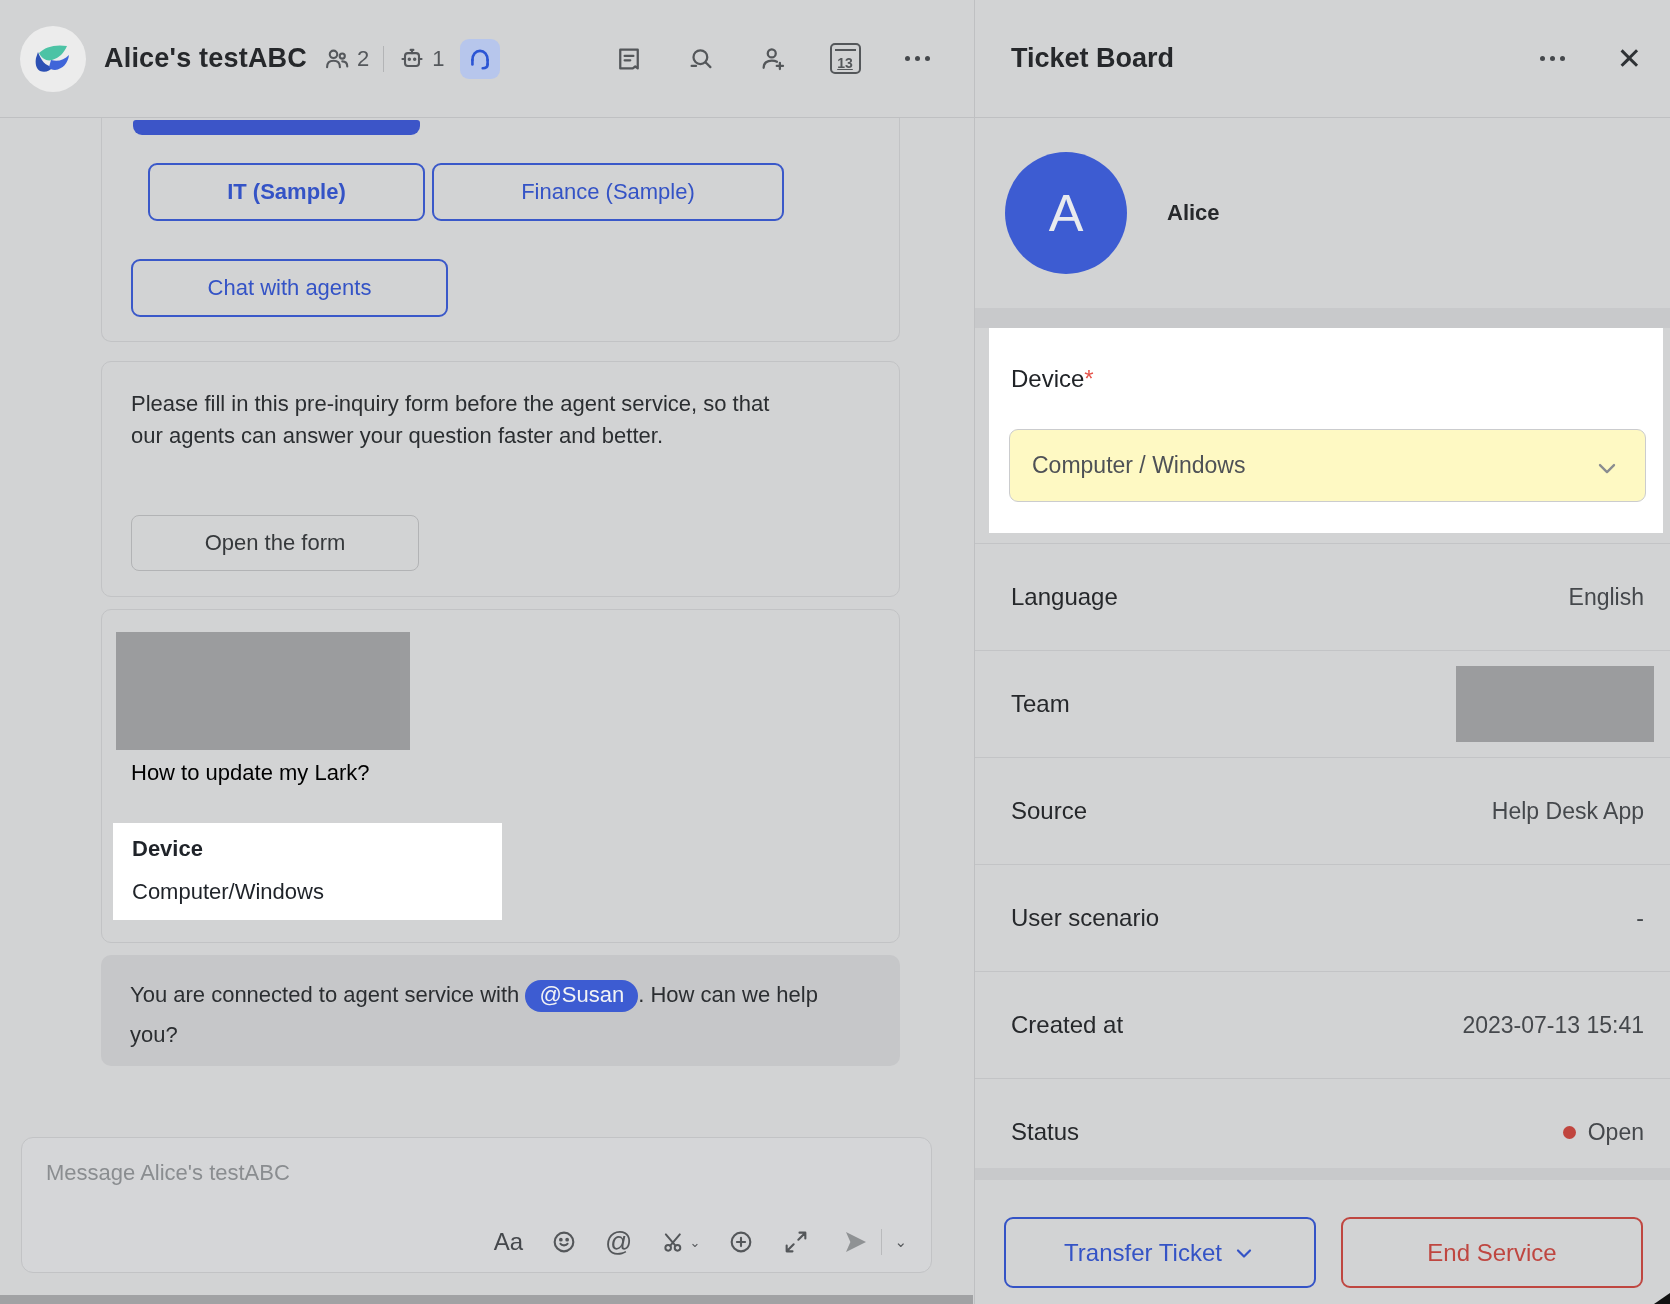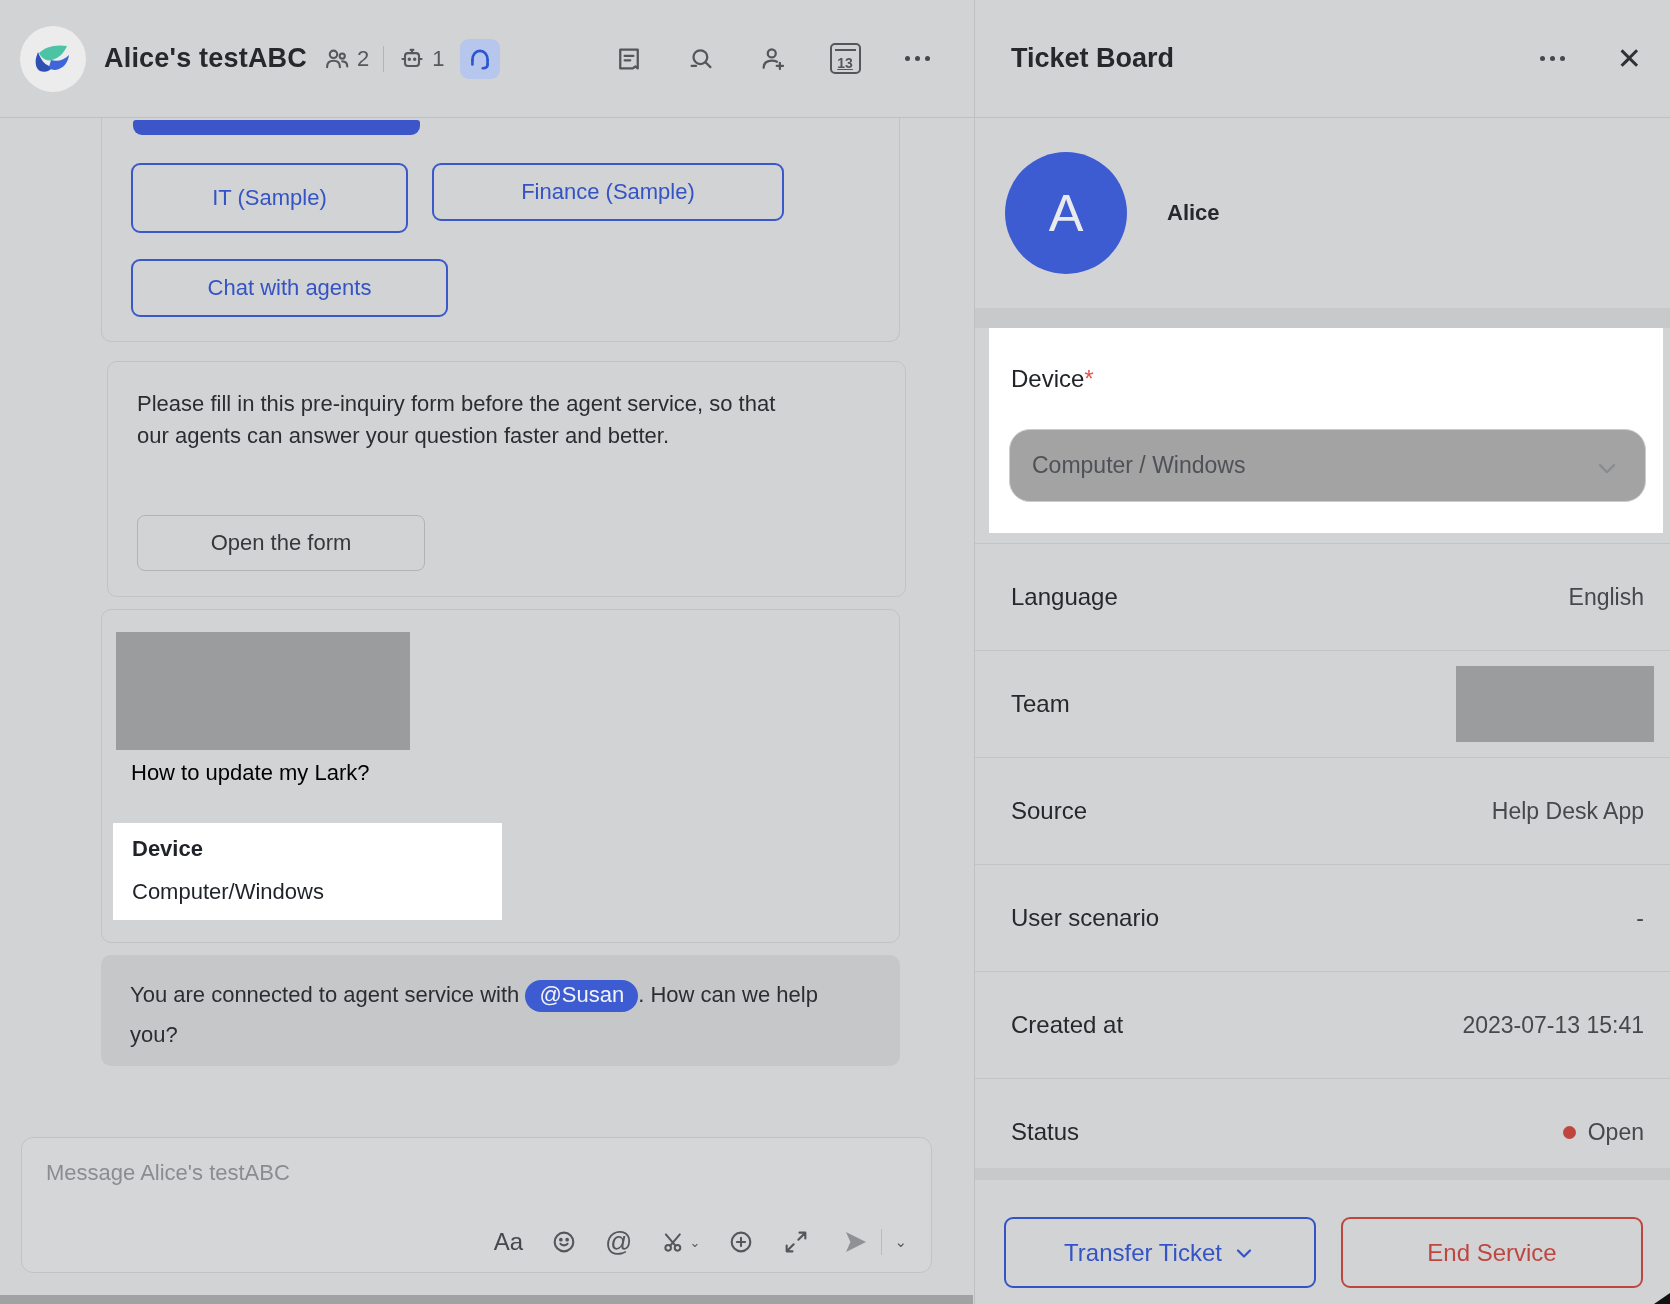--- a/index.html
+++ b/index.html
@@ -24,21 +24,21 @@
   .cal-box{width:27px;height:27px;border:2px solid #54575a;border-radius:5px;position:relative;font-size:14px;font-weight:bold;color:#54575a;display:flex;align-items:flex-end;justify-content:center;}
   .cal-box:before{content:"";position:absolute;top:4px;left:3px;right:3px;height:2px;background:#54575a;}
   .cal-num{line-height:17px;text-decoration:underline;}
   .dots{display:flex;gap:5px;align-items:center;}
   .dots i{width:5px;height:5px;border-radius:50%;background:#45484c;}
   
   .chip-bar-partial{left:133px;top:120px;width:287px;height:15px;background:#3c55c8;border-radius:3px 3px 9px 9px;}
   .card{border:1px solid #c2c3c5;border-radius:10px;background:transparent;}
   #quick-card{left:101px;top:117px;width:797px;height:224px;border-top:none;border-radius:0 0 10px 10px;}
   .q-btn{position:absolute;border:2px solid #3a58c9;border-radius:9px;color:#3453c6;font-size:22px;display:flex;align-items:center;justify-content:center;background:transparent;}
-  #form-card{left:107px;top:361px;width:797px;height:234px;}
+  #form-card{left:101px;top:361px;width:797px;height:234px;}
   .form-text{position:absolute;left:29px;top:26px;width:665px;font-size:22px;line-height:32px;color:#2b2e31;}
   .open-form-btn{position:absolute;left:29px;top:153px;width:286px;height:54px;border:1.5px solid #b2b3b5;border-radius:8px;color:#36393c;font-size:22px;display:flex;align-items:center;justify-content:center;}
   #msg-card{left:101px;top:609px;width:797px;height:332px;}
   .img-redacted{position:absolute;left:14px;top:22px;width:294px;height:118px;background:#9b9c9e;}
   .question-text{position:absolute;left:29px;top:150px;font-size:22px;color:#000000;}
   .hl-box{position:absolute;left:11px;top:213px;width:389px;height:97px;background:#ffffff;}
   .hl-label{position:absolute;left:19px;top:13px;font-size:22px;font-weight:bold;color:#1f2329;}
   .hl-value{position:absolute;left:19px;top:56px;font-size:22px;color:#1f2329;text-align:right;}
   #sys-bubble{left:101px;top:955px;width:799px;height:111px;background:#c6c7c9;border-radius:10px;}
   .sys-text{position:absolute;left:29px;top:20px;width:710px;font-size:22px;line-height:40px;color:#2b2e31;}
@@ -61,21 +61,21 @@
   .tp-hdr-actions{position:absolute;right:28px;top:0;height:117px;display:flex;align-items:center;gap:52px;}
   .close-x{font-size:30px;color:#2f3235;}
   #avatar-section{left:0;top:117px;width:696px;height:191px;}
   .avatar{position:absolute;left:30px;top:35px;width:122px;height:122px;border-radius:50%;background:#3d5cd2;display:flex;align-items:center;justify-content:center;color:#e8eaee;font-size:52px;}
   .user-name{position:absolute;left:192px;top:0;height:191px;display:flex;align-items:center;font-size:22px;font-weight:bold;color:#26282b;}
   .strip{background:#c8c9cb;}
   #strip1{left:0;top:308px;width:696px;height:20px;}
   #device-section{left:14px;top:328px;width:674px;height:205px;background:#ffffff;}
   .dev-label{position:absolute;left:22px;top:37px;font-size:24px;color:#202327;}
   .req-star{color:#e5544b;}
-  .dropdown{position:absolute;left:20px;top:101px;width:637px;height:73px;border:1.5px solid #cbccce;border-radius:21px;background:#a3a3a3;box-sizing:border-box;display:flex;align-items:center;}
+  .dropdown{position:absolute;left:20px;top:101px;width:637px;height:73px;border:1.5px solid #cbccce;border-radius:9px;background:#fef9c3;box-sizing:border-box;display:flex;align-items:center;}
   .dd-value{margin-left:22px;font-size:23px;color:#4e5156;}
   .dd-chev{position:absolute;right:24px;top:24px;}
   #rows{left:0;top:543px;width:696px;}
   .t-row{position:relative;height:107px;border-top:1px solid #c3c4c6;display:flex;align-items:center;justify-content:space-between;padding:0 27px 0 36px;box-sizing:border-box;}
   .t-row .lbl{font-size:24px;color:#26282b;}
   .t-row .val{font-size:23px;color:#45484c;}
   .team-redacted{width:198px;height:76px;background:#9b9c9e;margin-right:-10px;}
   .status-val{display:flex;align-items:center;gap:12px;}
   .status-dot{width:13px;height:13px;border-radius:50%;background:#c0453e;}
   #strip2{left:0;top:1168px;width:696px;height:12px;}
@@ -165,21 +165,21 @@
             <i></i>
             <i></i>
           </div>
       </div>
     </div>
   </div>
 
   <div class="chip-bar-partial abs"></div>
 
   <div id="quick-card" class="card abs">
-    <button class="q-btn" style="left:29px;top:46px;width:277px;height:70px;">IT (Sample)</button>
+    <button class="q-btn" style="left:46px;top:46px;width:277px;height:58px;font-weight:bold;">IT (Sample)</button>
     <button class="q-btn" style="left:330px;top:46px;width:352px;height:58px;">Finance (Sample)</button>
     <button class="q-btn" style="left:29px;top:142px;width:317px;height:58px;">Chat with agents</button>
   </div>
 
   <div id="form-card" class="card abs">
     <div class="form-text">Please fill in this pre-inquiry form before the agent service, so that our agents can answer your question faster and better.</div>
     <div class="open-form-btn">Open the form</div>
   </div>
 
   <div id="msg-card" class="card abs">

